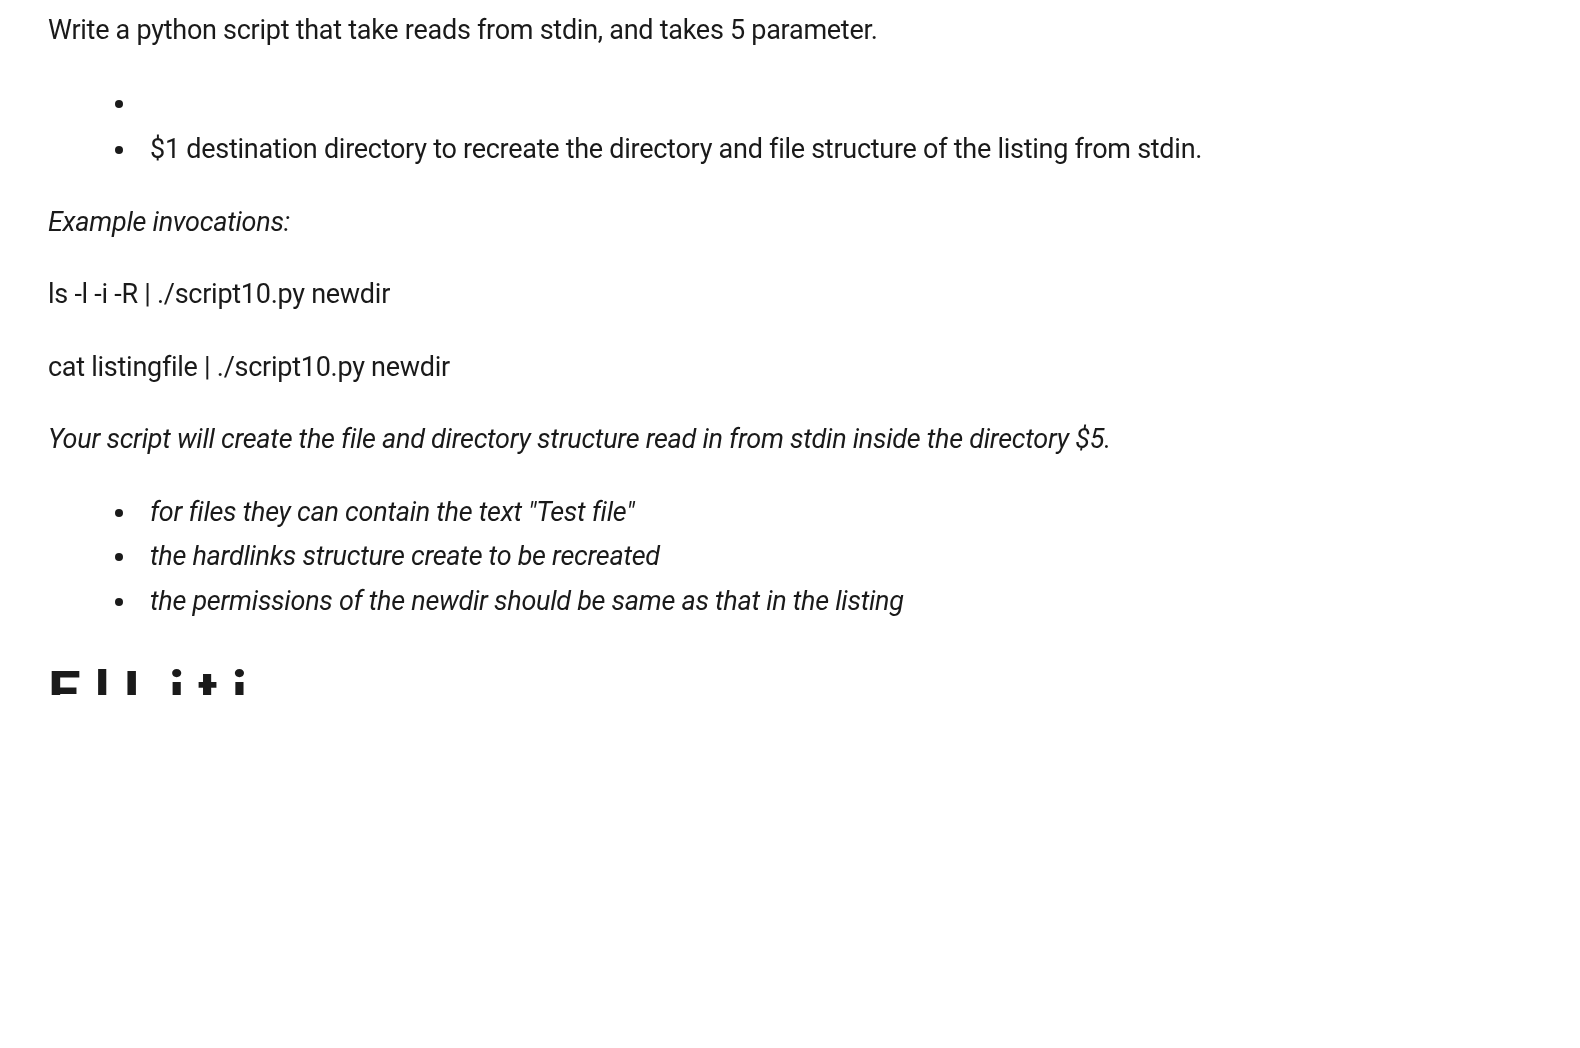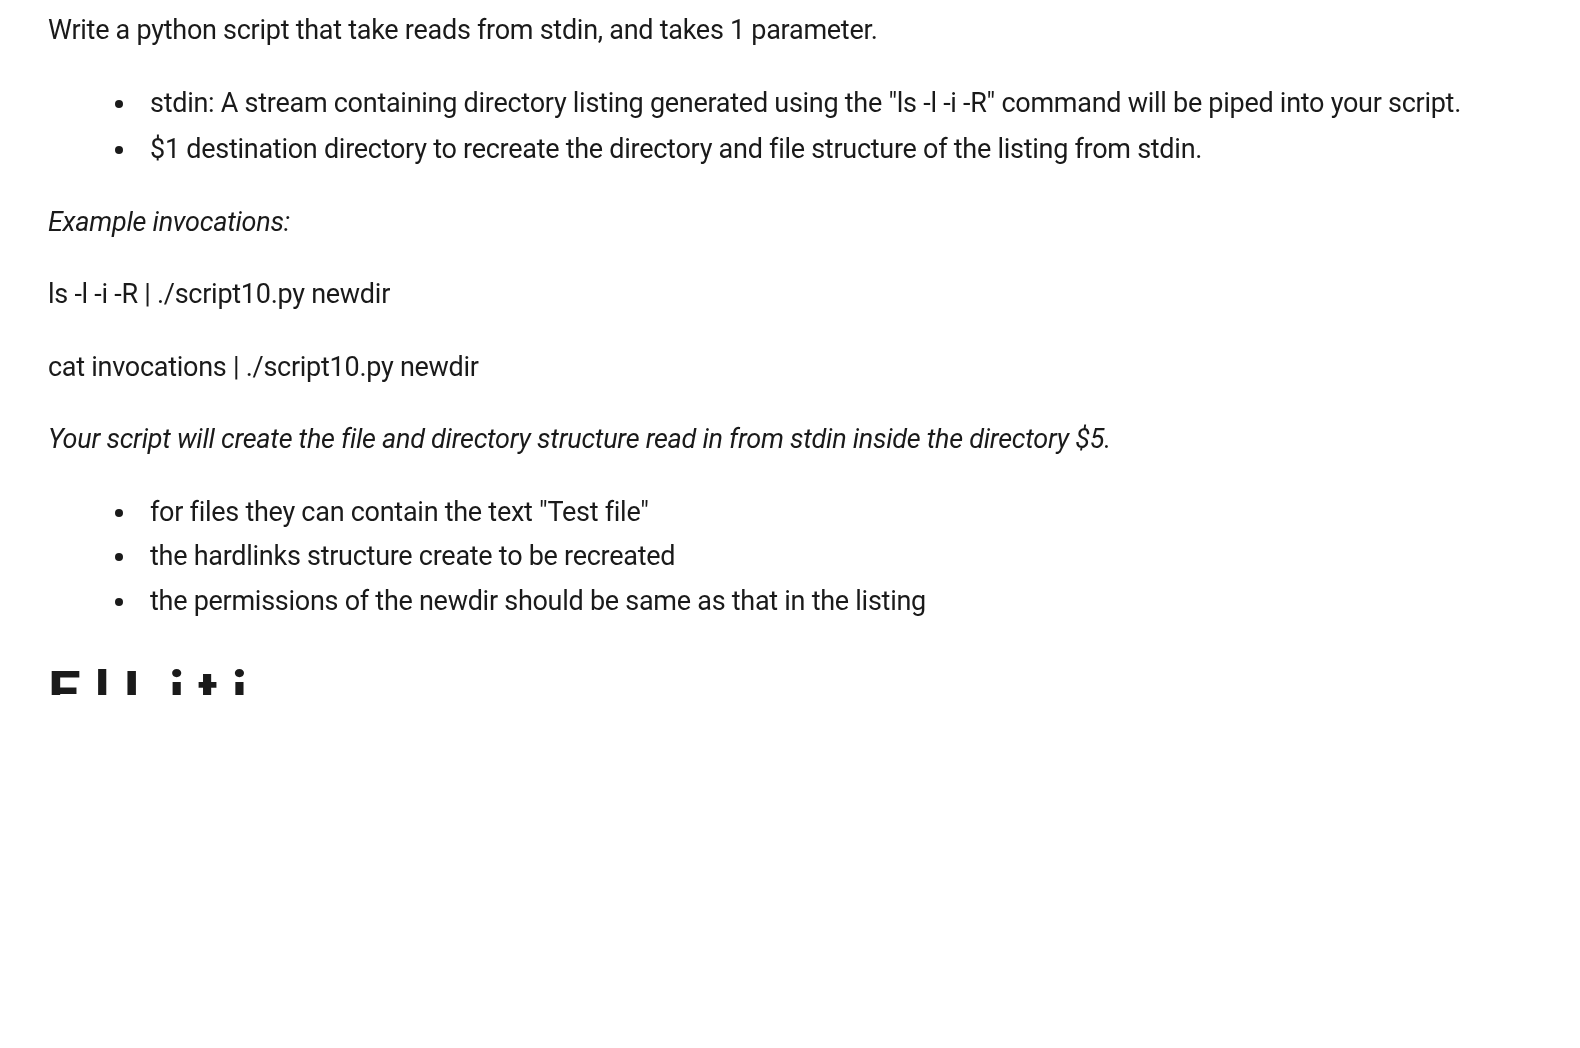--- a/index.html
+++ b/index.html
@@ -45,46 +45,46 @@
       margin-bottom: 32px;
     }
     ul.outer2 {
       list-style: disc;
       padding-left: 90px;
       margin-bottom: 40px;
     }
     ul.outer2 > li {
       padding-left: 12px;
       margin-bottom: 4px;
+      font-style: italic;
     }
     .heading-fragment {
       font-size: 58px;
       font-weight: 700;
       overflow: hidden;
       height: 34px;
       line-height: 1.1;
     }
   </style>
 </head>
 <body>
 
-<p class="intro">Write a python script that take reads from stdin, and takes 1 parameter.</p>
+<p class="intro">Write a python script that take reads from stdin, and takes 5 parameter.</p>
 
 <ul class="outer">
   <li>
-    <span>stdin: A stream containing directory listing generated using the "ls -l -i -R" command will be piped into your script.</span>
   </li>
   <li>$1 destination directory to recreate the directory and file structure of the listing from stdin.</li>
 </ul>
 
 <p class="para">Example invocations:</p>
 
 <p class="example-line">ls -l -i -R | ./script10.py newdir</p>
 
-<p class="example-line">cat invocations | ./script10.py newdir</p>
+<p class="example-line">cat listingfile | ./script10.py newdir</p>
 
 <p class="para">Your script will create the file and directory structure read in from stdin inside the directory $5.</p>
 
 <ul class="outer2">
   <li>for files they can contain the text "Test file"</li>
   <li>the hardlinks structure create to be recreated</li>
   <li>the permissions of the newdir should be same as that in the listing</li>
 </ul>
 
 <div class="heading-fragment">E            l   L i    t i</div>

